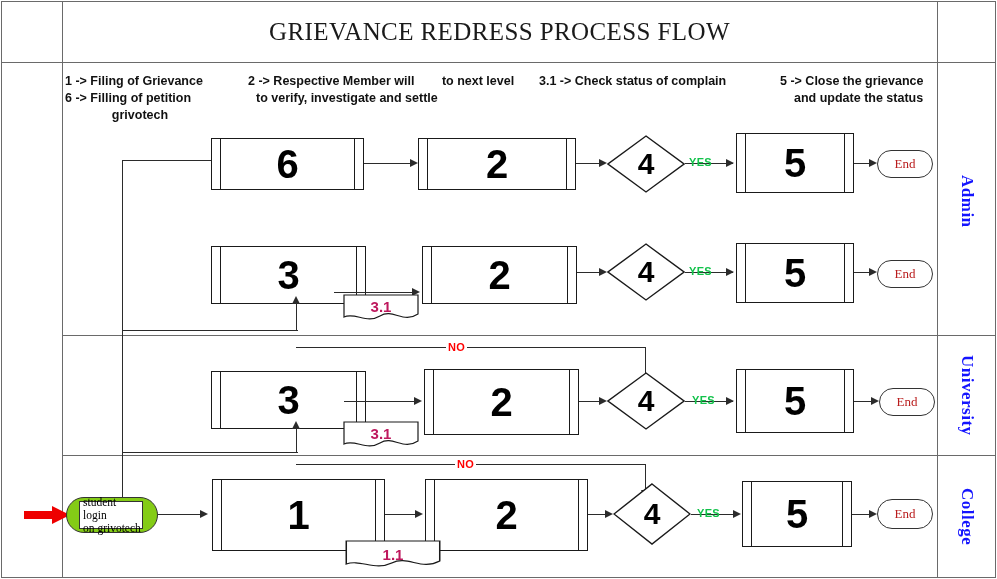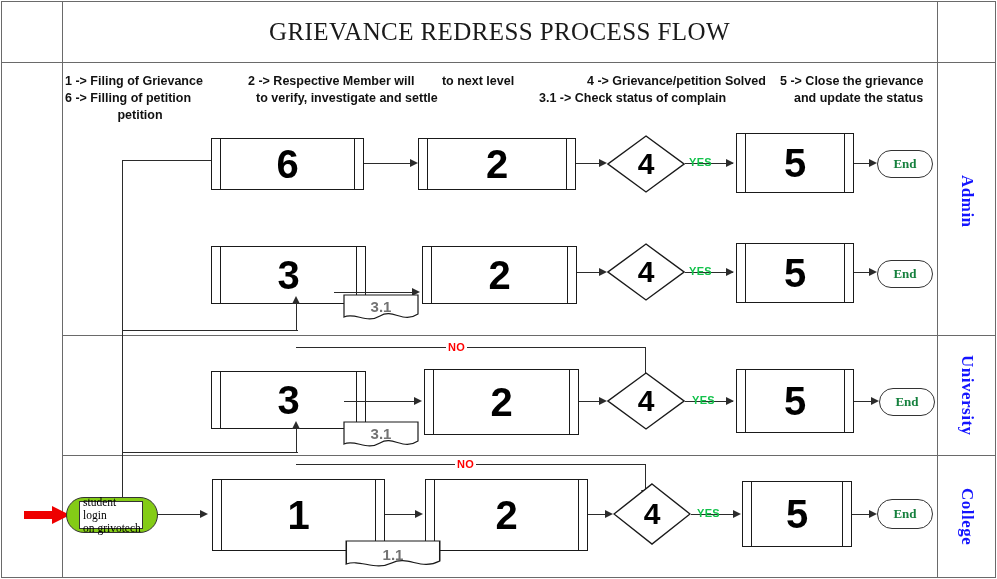--- a/index.html
+++ b/index.html
@@ -65,40 +65,40 @@
   .diamond .dtext{
     position:absolute;left:0;top:0;width:100%;height:100%;
     display:flex;align-items:center;justify-content:center;
     font-size:30px;font-weight:bold;color:#000;
   }
 
   .terminator{
     position:absolute;box-sizing:border-box;background:#fff;
     border:1.4px solid #333;border-radius:24px;
     display:flex;align-items:center;justify-content:center;
-    font-family:"Liberation Serif", serif;font-size:13px;font-weight:bold;color:#15803d;
+    font-family:"Liberation Serif", serif;font-size:13px;font-weight:normal;color:#b91c1c;
   }
 
   .startnode{
     position:absolute;box-sizing:border-box;background:#84cc16;
     border:1.2px solid #333;border-radius:22px;
   }
   .startnode .inner{
     position:absolute;left:12px;top:3px;right:14px;bottom:3px;
     box-sizing:border-box;border:1px solid #333;background:#fff;
     display:flex;flex-direction:column;align-items:flex-start;justify-content:center;
     font-family:"Liberation Serif", serif;font-size:11.5px;color:#000;line-height:13px;
     padding-left:3px;
   }
 
   .docnote{position:absolute;}
   .docnote .dtxt{
     position:absolute;left:0;top:1px;width:100%;height:22px;
     display:flex;align-items:center;justify-content:center;
-    font-size:15px;font-weight:bold;color:#737373;
+    font-size:15px;font-weight:bold;color:#be185d;
   }
 
   
   .conn{position:absolute;background:#2b2b2b;}
   .conn.h{height:1.4px;}
   .conn.v{width:1.4px;}
   .arrow{position:absolute;width:0;height:0;}
   .arrow.r{border-top:4.5px solid transparent;border-bottom:4.5px solid transparent;border-left:8px solid #2b2b2b;}
   .arrow.u{border-left:4.5px solid transparent;border-right:4.5px solid transparent;border-bottom:8px solid #2b2b2b;}
   .arrow.d{border-left:4.5px solid transparent;border-right:4.5px solid transparent;border-top:8px solid #2b2b2b;}
@@ -119,31 +119,30 @@
   <div class="hline" style="left:1px;top:62px;width:995px;"></div>
   <div class="hline" style="left:62px;top:335px;width:934px;"></div>
   <div class="hline" style="left:62px;top:455px;width:934px;"></div>
 
   <div class="title">GRIEVANCE REDRESS PROCESS FLOW</div>
 
   <div class="legend">
     <div class="legend-col lc1">
       <div>1 -&gt; Filing of Grievance</div>
       <div>6 -&gt; Filling of petition</div>
-      <div class="ctr">petition</div>
+      <div class="ctr">grivotech</div>
     </div>
     <div class="legend-col lc2">
       <div>2 -&gt; Respective Member will</div>
       <div style="padding-left:8px;">to verify, investigate and settle</div>
     </div>
     <div class="legend-col lc3">
       <div class="ctr" style="padding-right:18px;">to next level</div>
     </div>
     <div class="legend-col lc4">
-      <div style="padding-left:60px;">4 -&gt; Grievance/petition Solved</div>
       <div style="padding-left:12px;">3.1 -&gt; Check status of complain</div>
     </div>
     <div class="legend-col lc5">
       <div>5 -&gt; Close the grievance</div>
       <div style="padding-left:14px;">and update the status</div>
     </div>
   </div>
 
   <div class="lane-label" style="left:940px;top:70px;width:54px;height:262px;">Admin</div>
   <div class="lane-label" style="left:940px;top:338px;width:54px;height:114px;">University</div>

